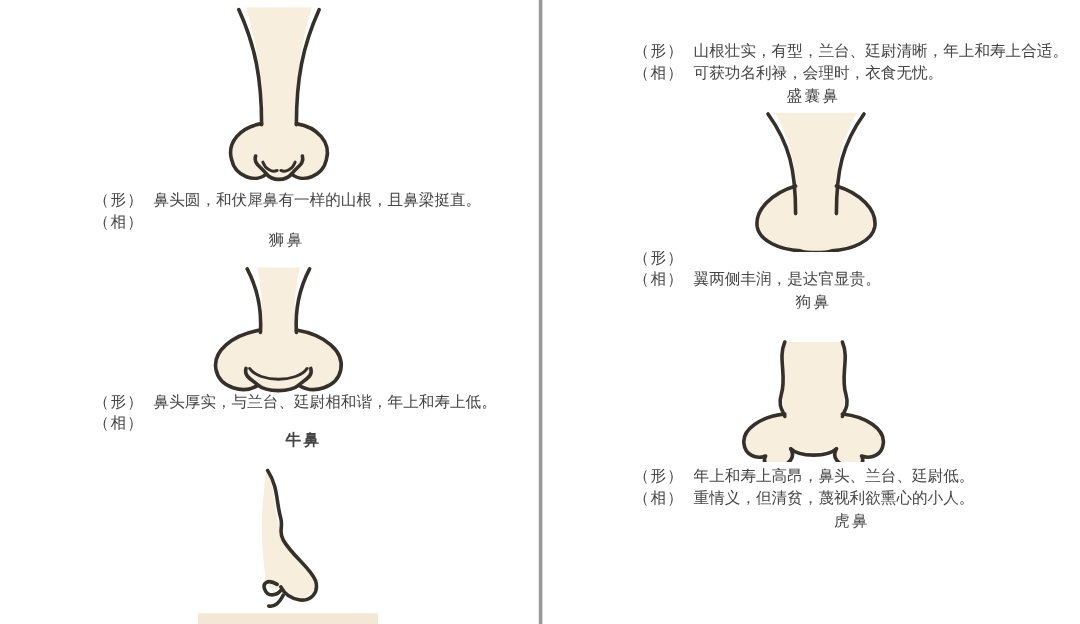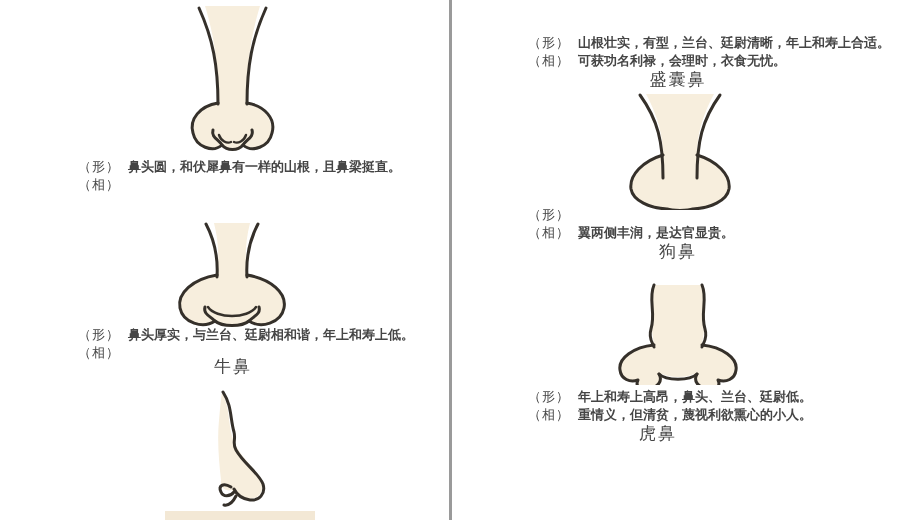--- a/index.html
+++ b/index.html
@@ -30,25 +30,25 @@
   .nfill{fill:var(--nose-fill);stroke:none;}
   .nline{fill:none;stroke:var(--nose-outline);stroke-width:3;stroke-linecap:round;stroke-linejoin:round;}
   .nline-thin{fill:none;stroke:var(--nose-outline);stroke-width:2.4;stroke-linecap:round;stroke-linejoin:round;}
   .desc{
     position:absolute;width:372px;
     color:var(--text);
     font-size:13px;line-height:17.5px;
   }
   .desc-line{display:flex;}
   .desc-label{flex:0 0 50px;letter-spacing:1px;}
-  .desc-text{flex:1;font-weight:bold;}
+  .desc-text{flex:1;}
   .nose-heading{
     position:absolute;
     color:var(--text);
-    font-size:17px;line-height:16px;
+    font-size:13px;line-height:16px;
     text-align:center;
     letter-spacing:2px;
   }
   .cut-strip{
     position:absolute;
     background:var(--page-cut-strip);
   }
 </style>
 </head>
 <body>
@@ -71,20 +71,21 @@
   <div class="desc" style="left:78px;top:158px;">
     <div class="desc-line">
       <span class="desc-label">（形）</span>
       <span class="desc-text">鼻头圆，和伏犀鼻有一样的山根，且鼻梁挺直。</span>
     </div>
     <div class="desc-line">
       <span class="desc-label">（相）</span>
     </div>
   </div>
 
+  <div class="nose-heading" style="left:78px;top:192px;width:322px;">狮鼻</div>
 
   <div class="figure" style="left:172px;top:221px;width:120px;height:108px;">
     <svg viewBox="0 0 120 108">
       <path class="nfill" d="M42,2 C47,22 47,38 45,54 C22,58 6,72 9,88 C12,102 32,108 44,101 C50,107 70,107 76,101 C88,108 108,102 111,88 C114,72 98,58 75,54 C73,38 73,22 78,2 Z"></path>
       <path class="nline" d="M34,3 C44,22 46,40 45,56"></path>
       <path class="nline" d="M86,3 C76,22 74,40 75,56"></path>
       <path class="nline" d="M45,54 C21,58 5,72 8,87 C11,102 31,108 43,100 C38,95 31,93 33,86"></path>
       <path class="nline" d="M75,54 C99,58 115,72 112,87 C109,102 89,108 77,100 C82,95 89,93 87,86"></path>
       <path class="nline-thin" d="M36,86 C44,98 76,98 84,86"></path>
       <path class="nline" d="M43,100 C50,106 70,106 77,100"></path>
@@ -94,21 +95,21 @@
   <div class="desc" style="left:78px;top:326px;">
     <div class="desc-line">
       <span class="desc-label">（形）</span>
       <span class="desc-text">鼻头厚实，与兰台、廷尉相和谐，年上和寿上低。</span>
     </div>
     <div class="desc-line">
       <span class="desc-label">（相）</span>
     </div>
   </div>
 
-  <div class="nose-heading" style="left:72px;top:359px;width:322px;">牛鼻</div>
+  <div class="nose-heading" style="left:92px;top:359px;width:322px;font-weight:bold;">牛鼻</div>
 
   <div class="figure" style="left:178px;top:390px;width:130px;height:118px;">
     <svg viewBox="0 0 130 118">
       <path class="nfill" d="M44,2 C52,18 50,32 54,46 C60,66 76,76 83,90 C87,100 82,108 72,109 C64,110 57,106 54,100 C47,102 42,97 43,90 C41,72 39,50 41,30 C42,18 43,8 44,2 Z"></path>
       <path class="nline" d="M45,2 C54,16 52,28 56,42 C58,50 54,53 58,60 C66,74 80,82 85,94 C88,104 81,111 72,110 C65,109 59,105 56,99"></path>
       <path class="nline" d="M53,97 C45,92 40,96 43,102 C45,107 52,107 56,102"></path>
       <path class="nline" d="M58,106 C55,112 51,116 46,115"></path>
     </svg>
   </div>
 
@@ -165,15 +166,15 @@
     <div class="desc-line">
       <span class="desc-label">（形）</span>
       <span class="desc-text">年上和寿上高昂，鼻头、兰台、廷尉低。</span>
     </div>
     <div class="desc-line">
       <span class="desc-label">（相）</span>
       <span class="desc-text">重情义，但清贫，蔑视利欲熏心的小人。</span>
     </div>
   </div>
 
-  <div class="nose-heading" style="left:508px;top:426px;width:300px;">虎鼻</div>
+  <div class="nose-heading" style="left:560px;top:426px;width:300px;">虎鼻</div>
 
 </div>
 
 </body></html>

